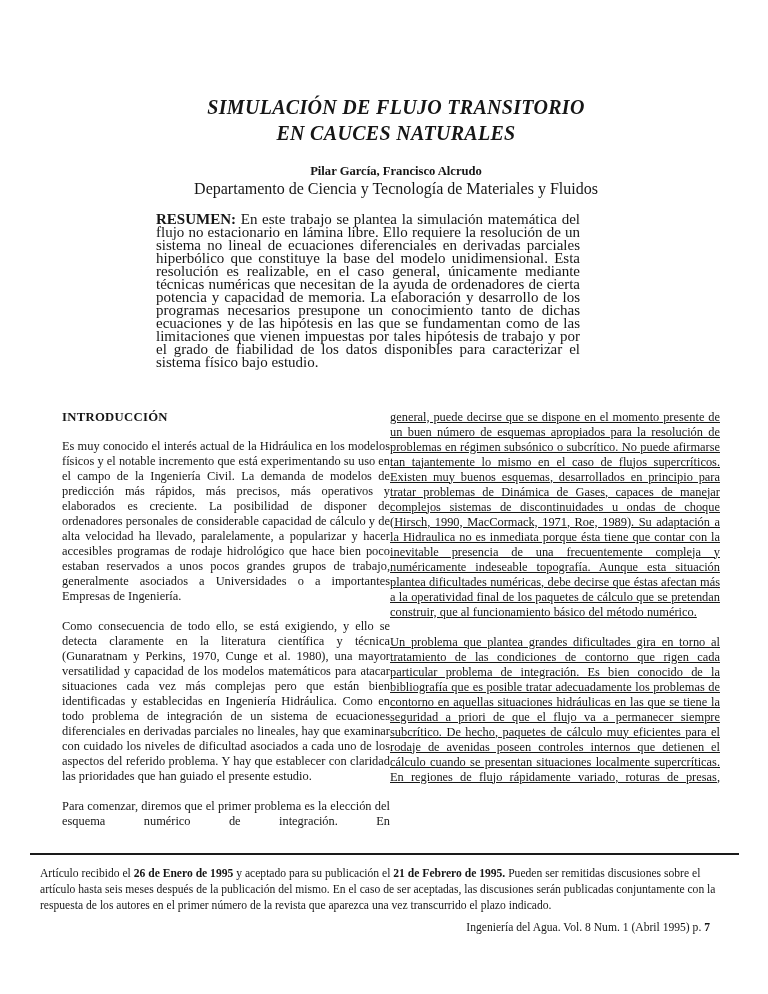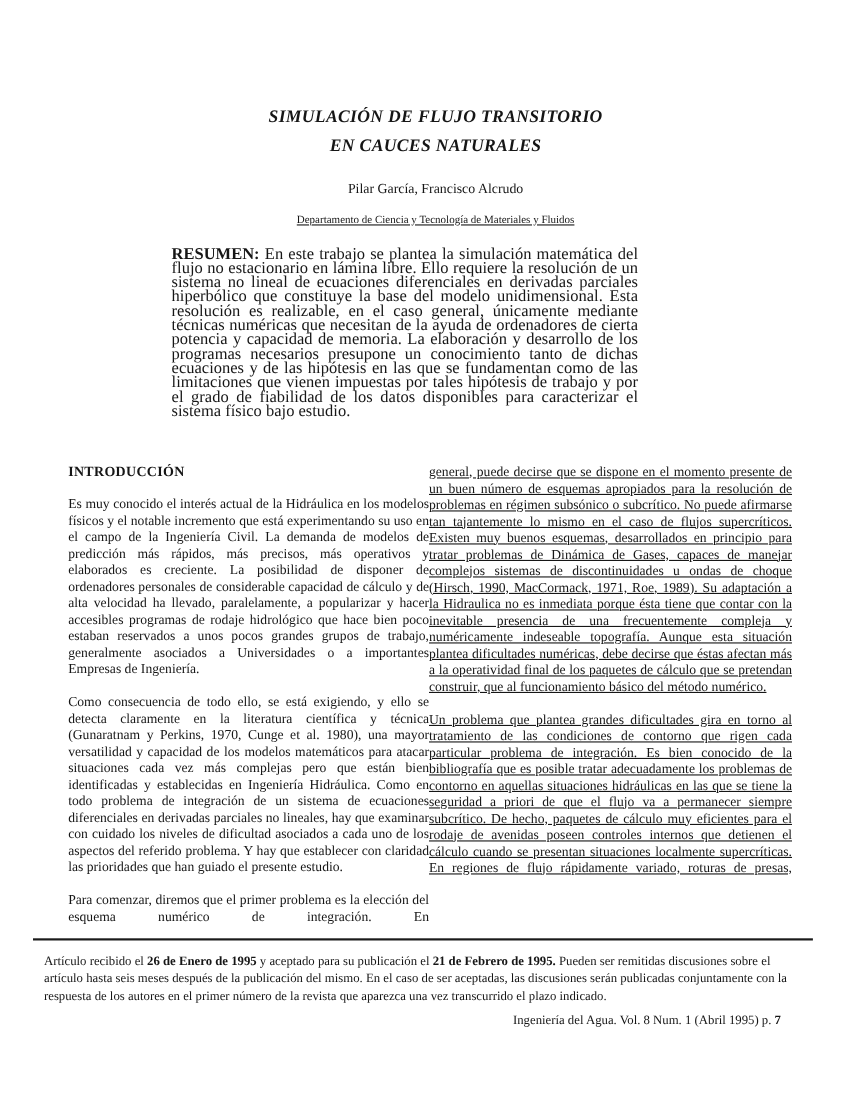--- a/index.html
+++ b/index.html
@@ -14,39 +14,38 @@
     position: relative;
     box-sizing: border-box;
     width: 768px; height: 994px;
     padding: 94px 38px 0 62px;
     background: #ffffff;
     overflow: hidden;
   }
   .title {
     margin: 0 0 17px 0;
     text-align: center;
-    font-size: 16px;
+    font-size: 20px;
     line-height: 26px;
     font-weight: bold;
     font-style: italic;
     letter-spacing: 0.3px;
   }
   .authors {
     margin: 0;
     text-align: center;
     font-size: 12.6px;
     line-height: 17px;
-    font-weight: normal;
+    font-weight: bold;
   }
   .affil {
-    margin: 12px;
+    margin: 0;
     text-align: center;
-    font-size: 10px;
+    font-size: 16px;
     line-height: 17.5px;
-    text-decoration: underline;
   }
   .abstract {
     width: 424px;
     margin: 15px 0 0 94px;
     font-size: 15px;
     line-height: 13px;
     text-align: justify;
   }
   .b { font-weight: bold; }
   .columns {

